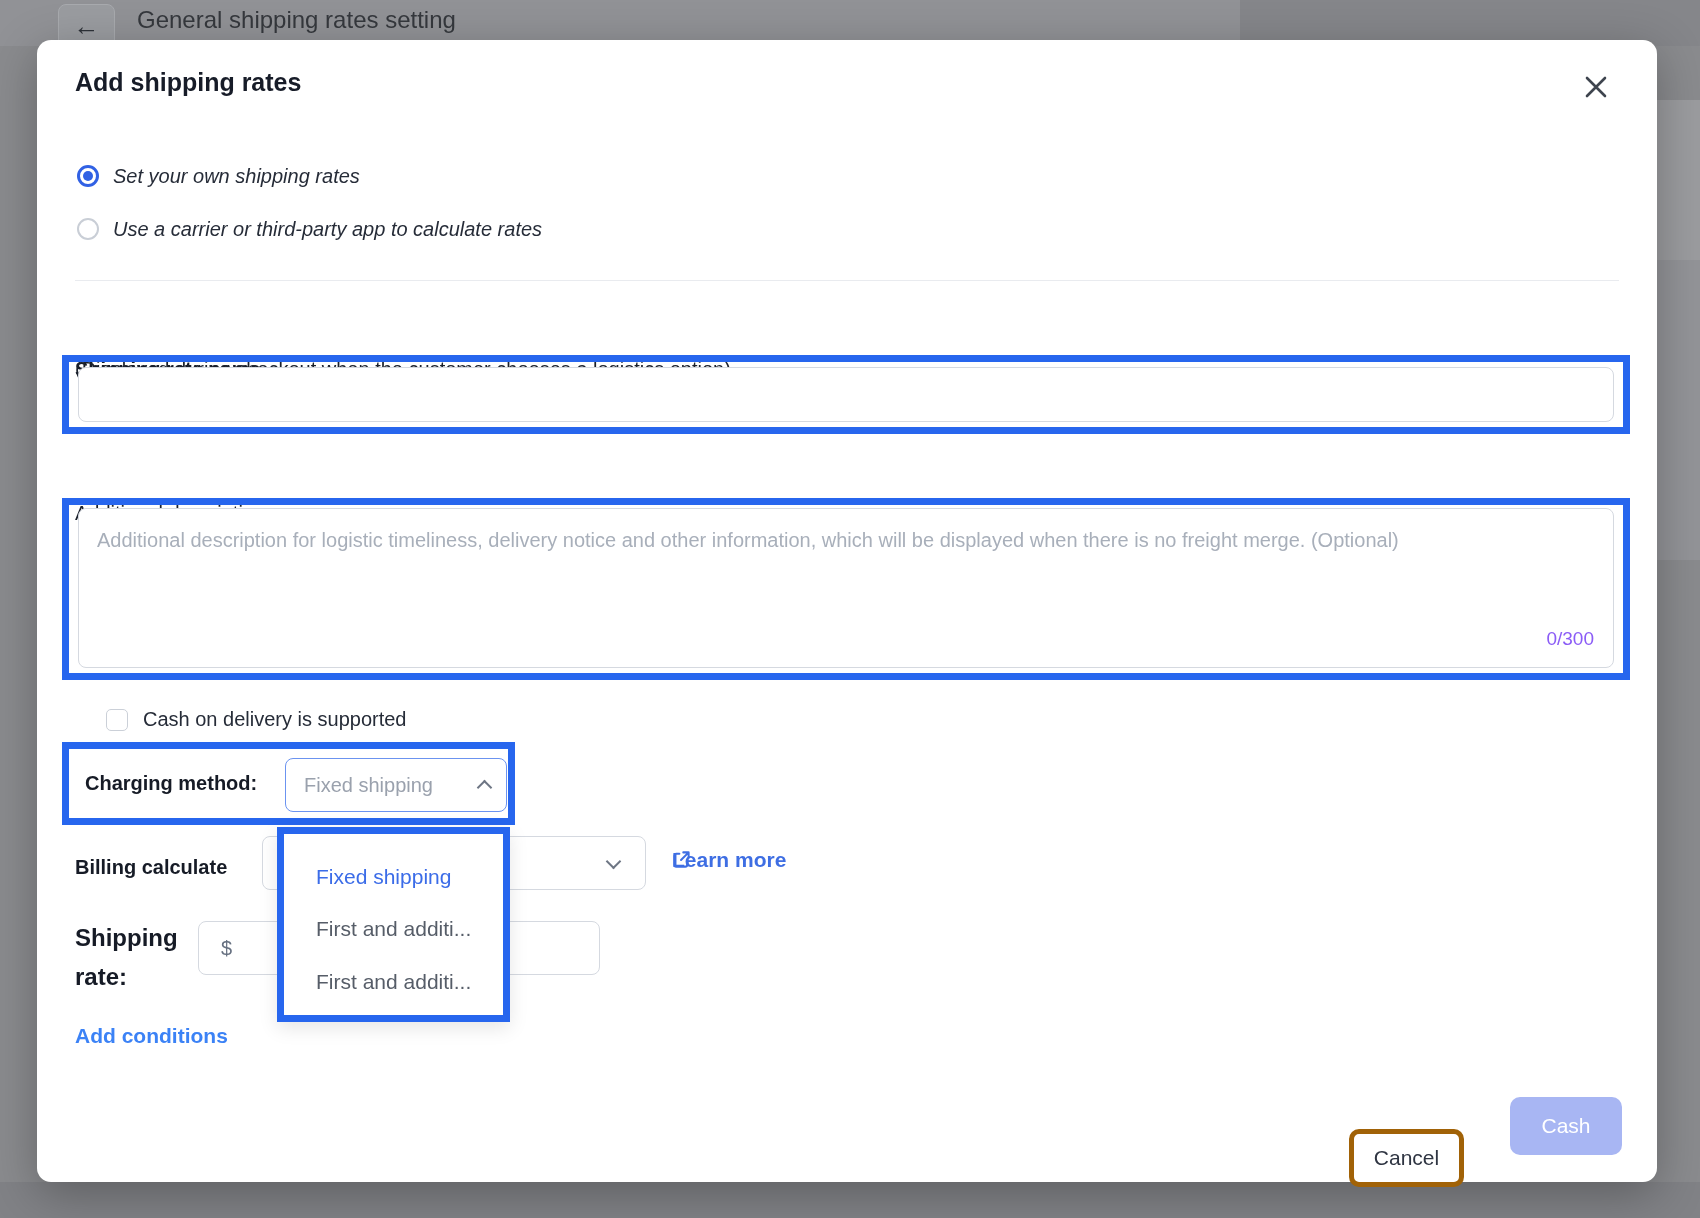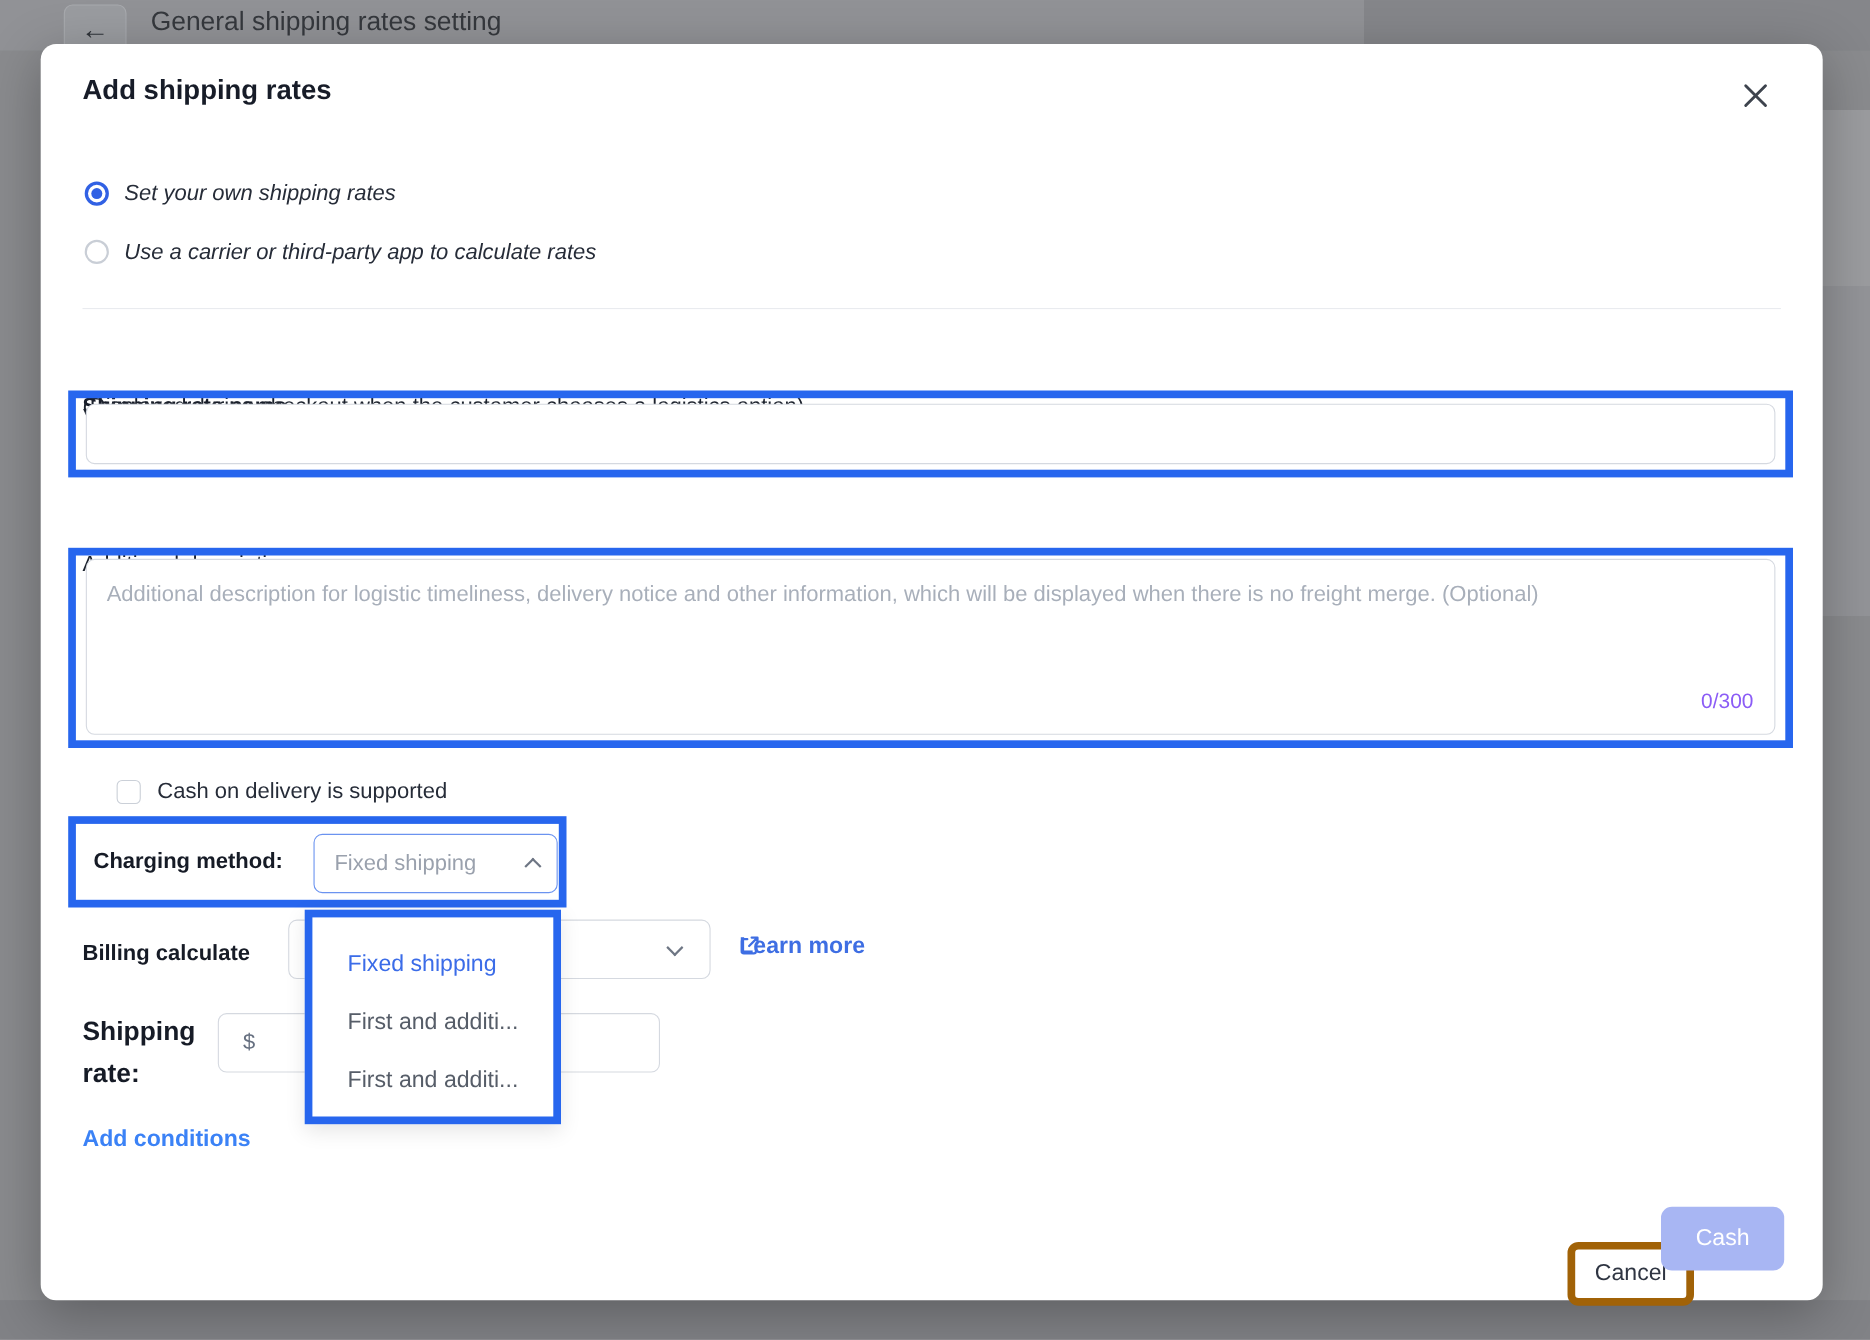--- a/index.html
+++ b/index.html
@@ -107,21 +107,21 @@
   .rate-input {
     left:161px; top:881px; width:402px; height:54px; background:#fff;
     border:1px solid #d5d9e0; border-radius:8px; z-index:1;
     display:flex; align-items:center; padding-left:22px;
   }
   .rate-symbol { position:static; font-size:20px; color:#667080; }
 
   .add-conditions { left:38px; top:984px; font-size:21px; font-weight:700; color:#3b82f6; white-space:nowrap; cursor:pointer; }
 
   .btn { top:1057px; height:58px; border-radius:10px; display:flex; align-items:center; justify-content:center; font-size:21px; cursor:pointer; }
-  .btn-cancel { left:1388px; width:115px; background:#fff; border:7px solid #a16207; color:#2f3542;margin-top:32px; }
+  .btn-cancel { left:1312px; width:115px; background:#fff; border:5px solid #a16207; color:#2f3542;margin-top:32px; }
   .btn-done { left:1473px; width:112px; background:#a8b6f3; color:#ffffff; }
 </style>
 </head>
 <body>
 
 <div class="bg-band bd-header"></div>
 <div class="bg-band bd-header-dark"></div>
 <div class="bg-band bd-right-light"></div>
 <div class="bg-band bd-right-mid"></div>
 <div class="bg-band bd-bottom"></div>

